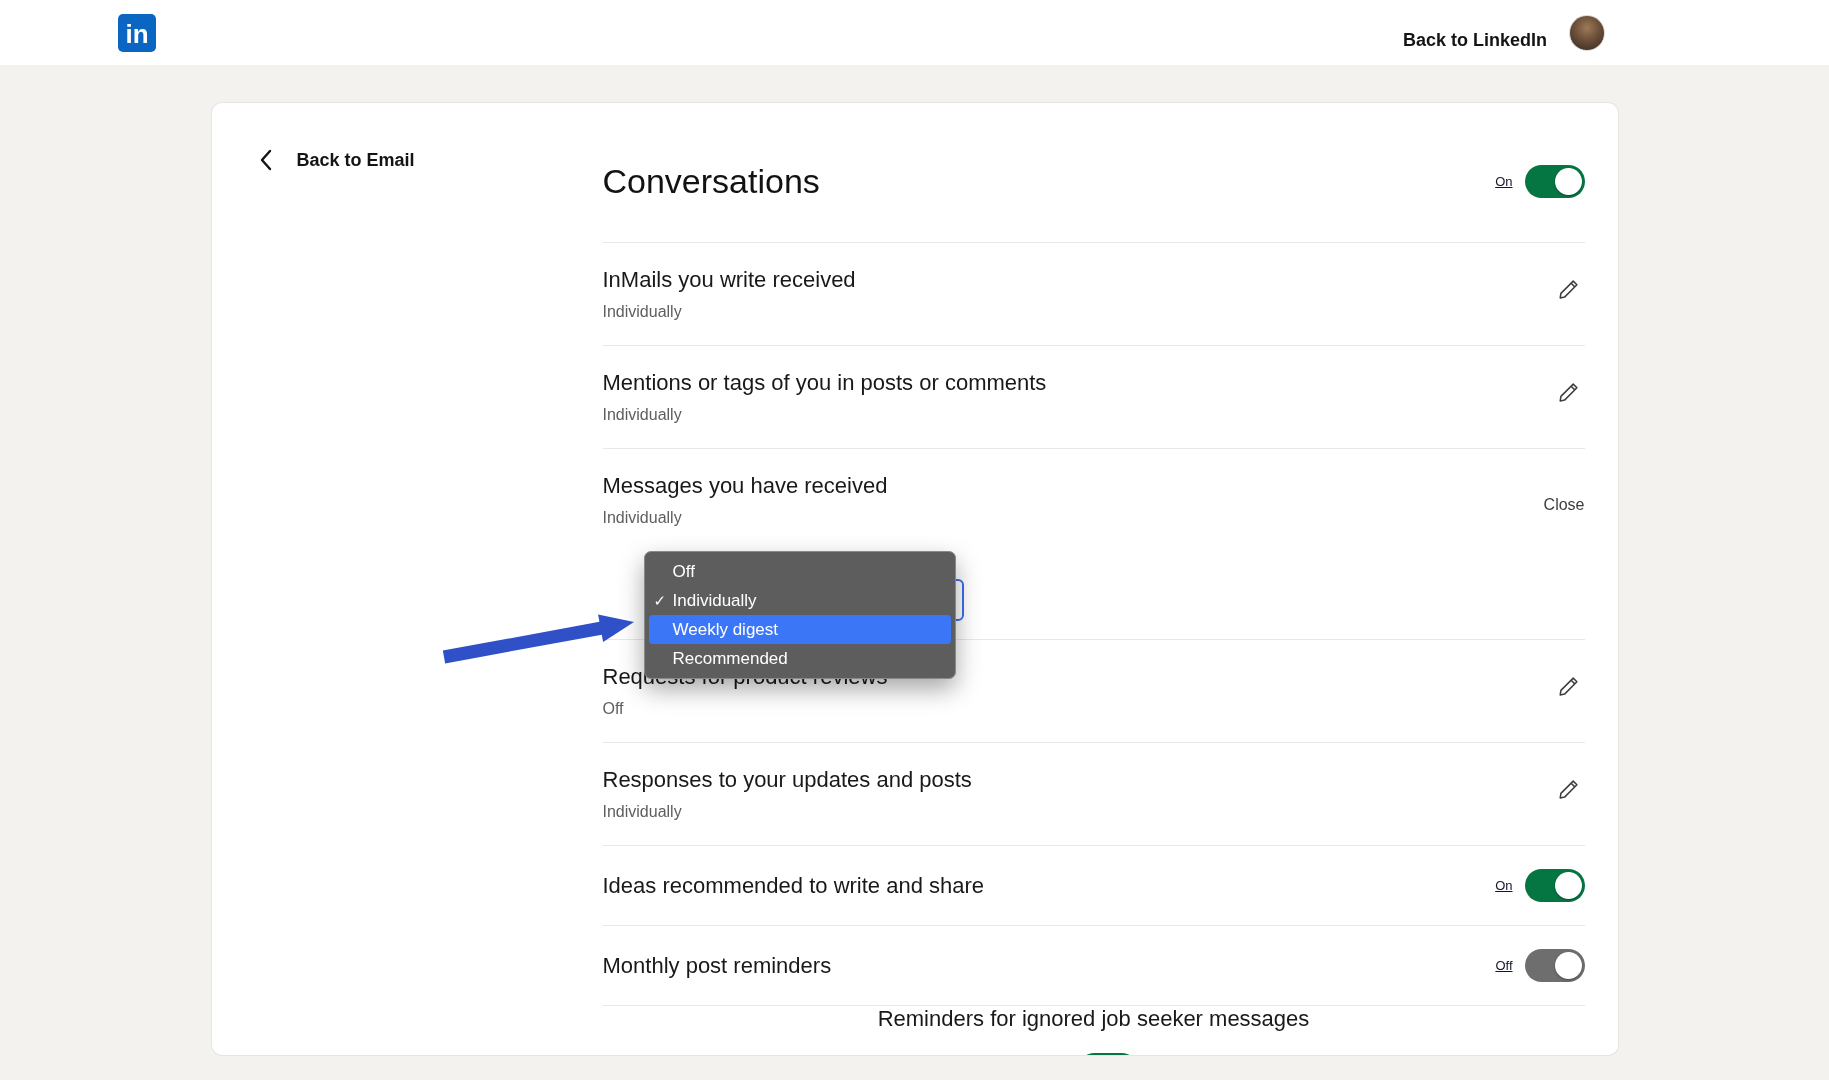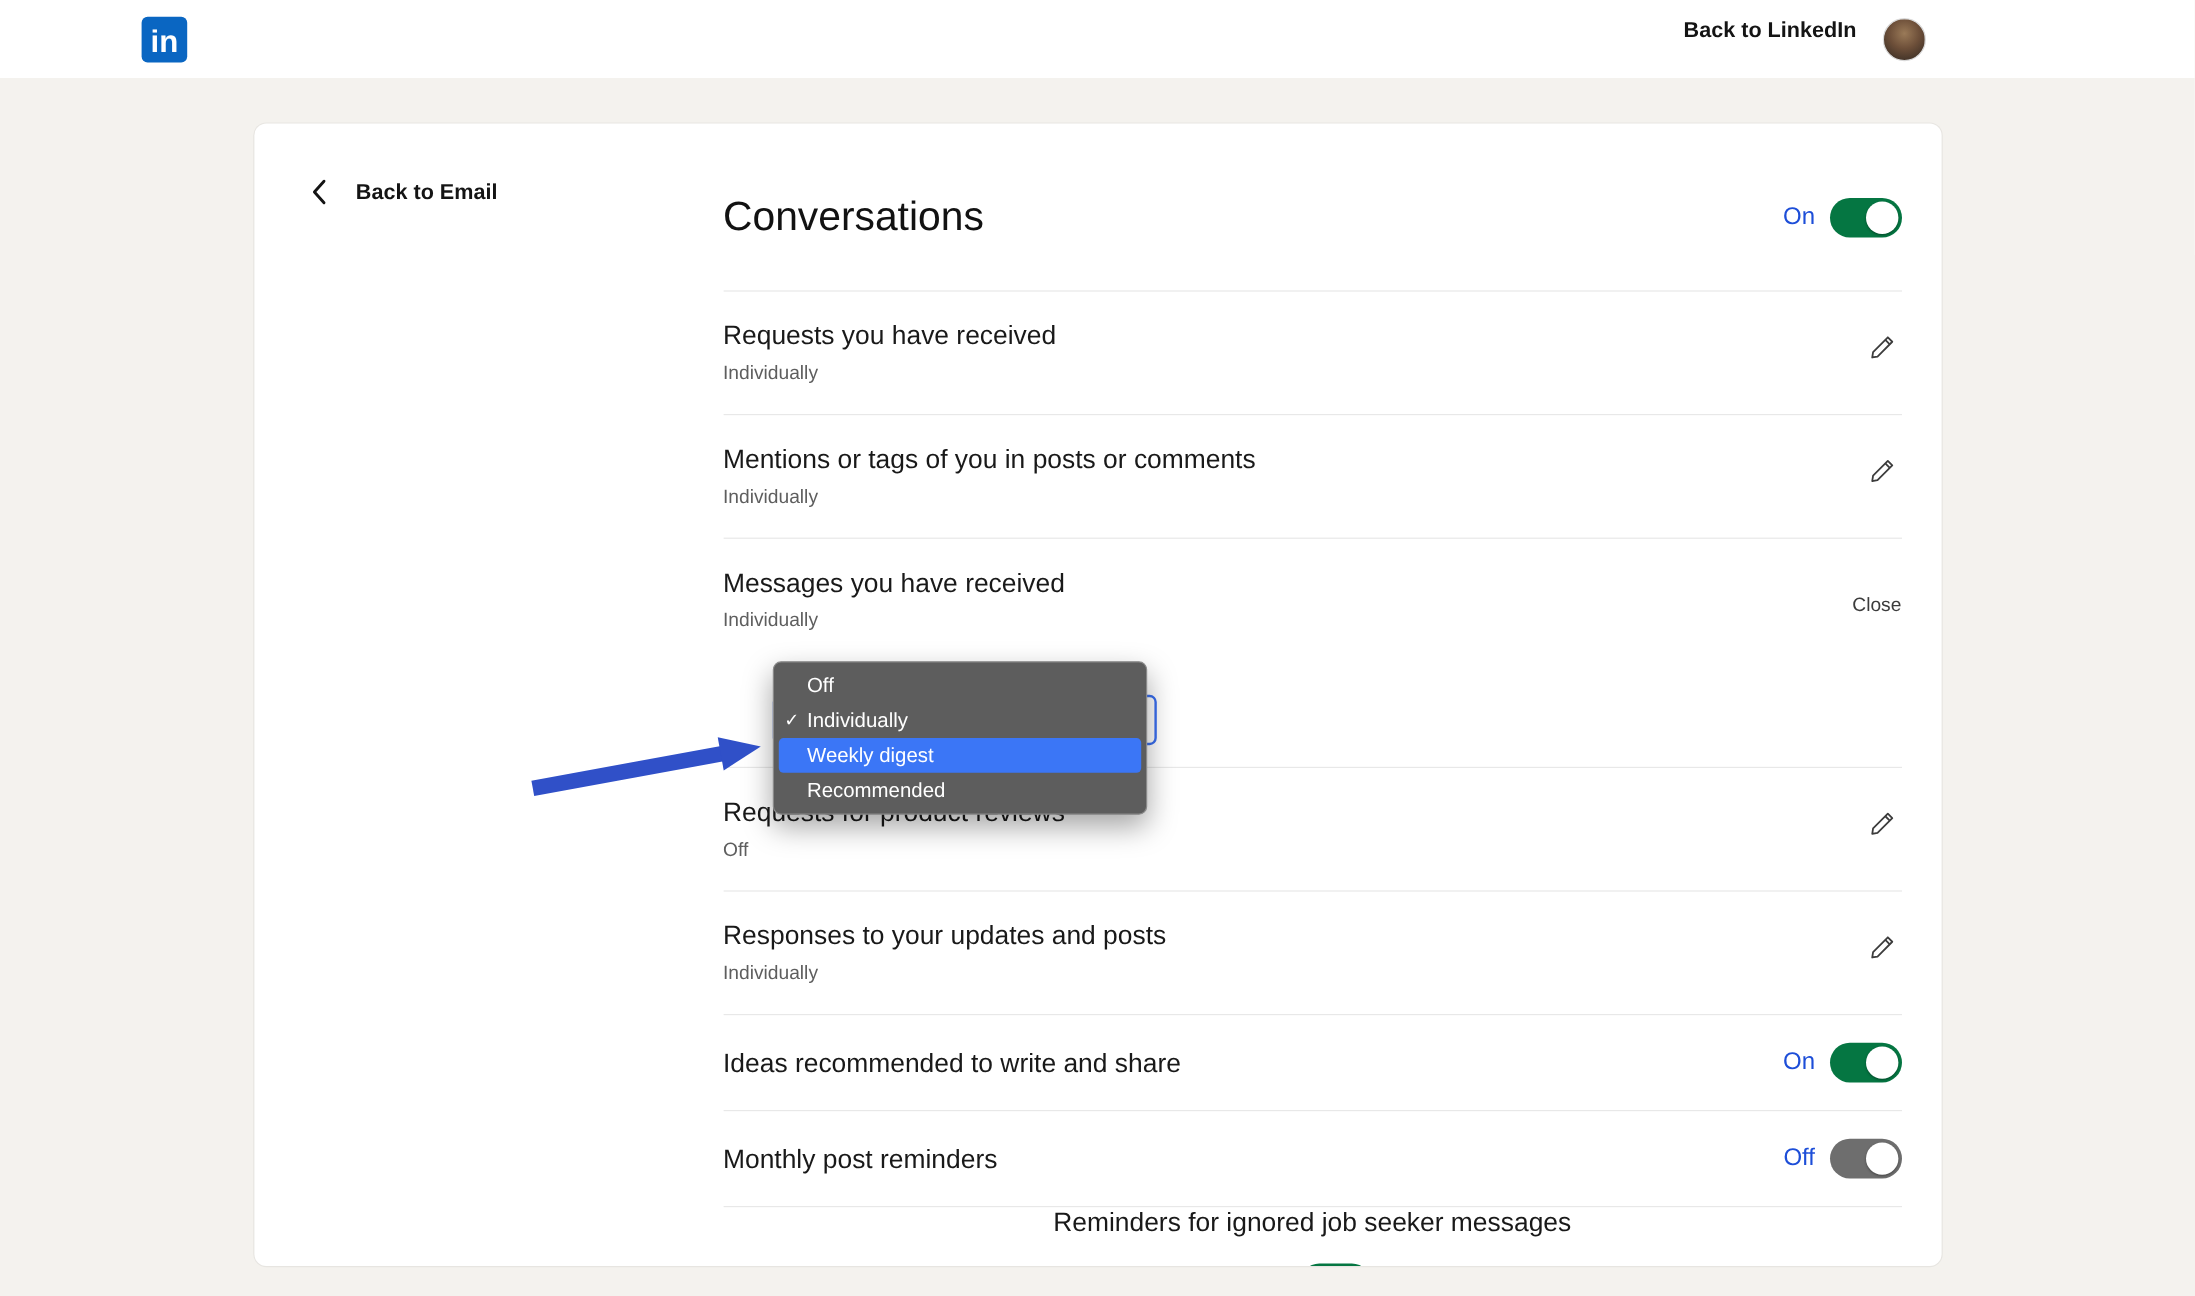--- a/index.html
+++ b/index.html
@@ -23,21 +23,21 @@
   .logo {
     width: 38px; height: 38px;
     background: #0a66c2;
     border-radius: 5px;
     color: #fff;
     font-weight: 700;
     font-size: 26px;
     display: flex; align-items: flex-end; justify-content: center;
     line-height: 36px;
   }
-  .topbar-right { display: flex; align-items: flex-start; gap: 22px; }
+  .topbar-right { display: flex; align-items: flex-end; gap: 22px; }
   .back-to-linkedin { font-size: 18px; font-weight: 700; color: #141414; cursor: pointer; }
   .avatar {
     width: 36px; height: 36px; border-radius: 50%;
     background: radial-gradient(circle at 50% 35%, #9a7a58 0%, #6d4f39 45%, #2e2620 100%);
     border: 1px solid #d9d9d9;
   }
 
   
   .page-wrap { padding-top: 38px; }
   .card {
@@ -65,21 +65,21 @@
   .main-col { flex: 1; padding-right: 33px; position: relative; }
   .main-header {
     height: 140px;
     padding-top: 18px;
     display: flex; align-items: center; justify-content: space-between;
     border-bottom: 1px solid #e8e8e8;
   }
   .page-title { font-size: 34px; font-weight: 400; color: #121212; }
 
   .toggle-group { display: flex; align-items: center; gap: 12px; }
-  .toggle-label { font-size: 20px; color: #1d4ed8; }
+  .toggle-label { font-size: 13px; color: #0f172a; text-decoration: underline; }
   .toggle {
     width: 60px; height: 33px; border-radius: 17px;
     position: relative; cursor: pointer; flex-shrink: 0;
   }
   .toggle.on  { background: #057642; }
   .toggle.off { background: #6e6e6e; }
   .knob {
     width: 27px; height: 27px; border-radius: 50%;
     background: #fff;
     position: absolute; top: 3px; right: 3px;
@@ -195,21 +195,21 @@
         <div class="toggle-group">
           <span class="toggle-label">On</span>
           <div class="toggle on">
               <div class="knob"></div>
             </div>
         </div>
       </div>
 
       <div class="row">
         <div>
-          <div class="row-title">Requests you have received</div>
+          <div class="row-title">InMails you write received</div>
           <div class="row-sub">Individually</div>
         </div>
         <button class="edit-btn">
           <span>
             <svg width="24" height="24" viewBox="0 0 24 24" fill="none" stroke="#3d3d3d" stroke-width="1.5" stroke-linejoin="round">
                 <path d="M16.2 4.1l3.7 3.7L7.6 20.1l-4.4.8.7-4.5z"></path>
                 <path d="M14.1 6.2l3.7 3.7"></path>
               </svg>
           </span>
         </button>

